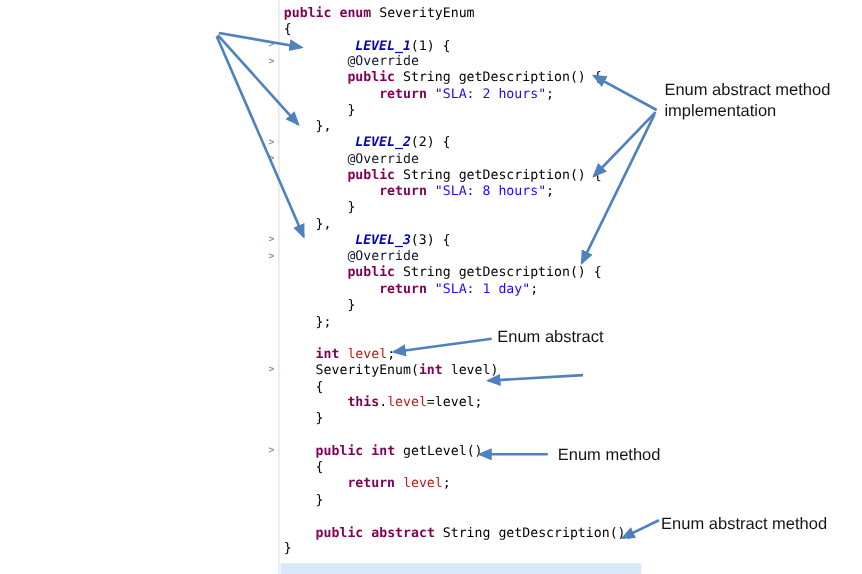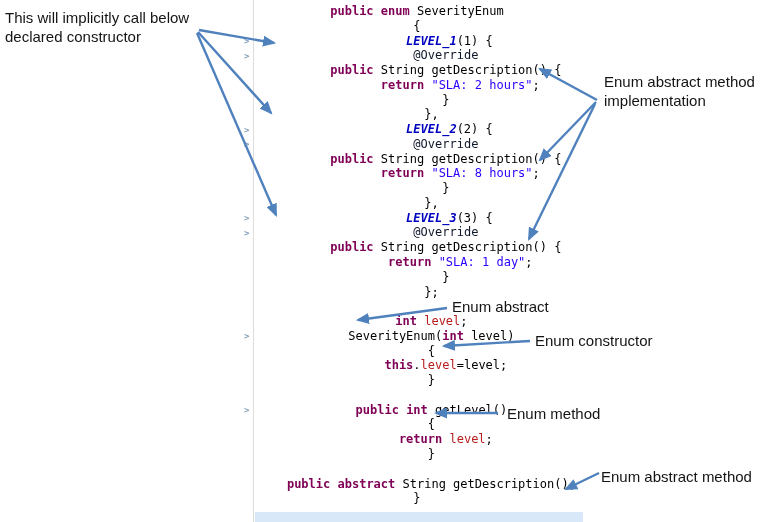--- a/index.html
+++ b/index.html
@@ -2,21 +2,21 @@
 <html><head>
 <meta charset="utf-8">
 <style>
   html,body{margin:0;padding:0;background:#fff;}
   .canvas{position:relative;width:784px;height:522px;background:#ffffff;overflow:hidden;
           font-family:"Liberation Sans",sans-serif;}
   
   .gutter-line{position:absolute;left:253px;top:0;width:1px;height:522px;background:#dddddd;}
   .code{position:absolute;left:258px;top:4px;font-family:"DejaVu Sans Mono",monospace;
         font-size:12px;line-height:14.77px;white-space:pre;}
-  .cl{height:14.77px;text-align:center;}
+  .cl{height:14.77px;}
   .k{color:#7f0055;font-weight:bold;}
   .e{color:#0000c0;font-weight:bold;font-style:italic;margin-left:36px;}
   .s{color:#2a00ff;}
   .a{color:#0f172a;}
   .f{color:#b91c1c;}
   .p{color:#000000;}
   .gmark{position:absolute;left:244px;width:10px;height:10px;font-size:9px;line-height:10px;
          color:#7f9db9;font-weight:bold;font-family:"DejaVu Sans Mono",monospace;}
   .hl{position:absolute;left:255px;top:512px;width:328px;height:10px;background:#d9e8f8;}
   
@@ -44,24 +44,22 @@
       <span class="gmark" style="top: 213.28px;">&gt;</span>
       <span class="gmark" style="top: 228.05px;">&gt;</span>
       <span class="gmark" style="top: 331.44px;">&gt;</span>
       <span class="gmark" style="top: 405.29px;">&gt;</span>
     </div>
 
   <div class="code" id="code"><div class="cl"><span class="k">public</span><span class="p"> </span><span class="k">enum</span><span class="p"> SeverityEnum</span></div><div class="cl"><span class="p">{</span></div><div class="cl"><span class="p">    </span><span class="e">LEVEL_1</span><span class="p">(1) {</span></div><div class="cl"><span class="p">        </span><span class="a">@Override</span></div><div class="cl"><span class="p">        </span><span class="k">public</span><span class="p"> String getDescription() {</span></div><div class="cl"><span class="p">            </span><span class="k">return</span><span class="p"> </span><span class="s">"SLA: 2 hours"</span><span class="p">;</span></div><div class="cl"><span class="p">        }</span></div><div class="cl"><span class="p">    },</span></div><div class="cl"><span class="p">    </span><span class="e">LEVEL_2</span><span class="p">(2) {</span></div><div class="cl"><span class="p">        </span><span class="a">@Override</span></div><div class="cl"><span class="p">        </span><span class="k">public</span><span class="p"> String getDescription() {</span></div><div class="cl"><span class="p">            </span><span class="k">return</span><span class="p"> </span><span class="s">"SLA: 8 hours"</span><span class="p">;</span></div><div class="cl"><span class="p">        }</span></div><div class="cl"><span class="p">    },</span></div><div class="cl"><span class="p">    </span><span class="e">LEVEL_3</span><span class="p">(3) {</span></div><div class="cl"><span class="p">        </span><span class="a">@Override</span></div><div class="cl"><span class="p">        </span><span class="k">public</span><span class="p"> String getDescription() {</span></div><div class="cl"><span class="p">            </span><span class="k">return</span><span class="p"> </span><span class="s">"SLA: 1 day"</span><span class="p">;</span></div><div class="cl"><span class="p">        }</span></div><div class="cl"><span class="p">    };</span></div><div class="cl"><span class="p"></span></div><div class="cl"><span class="p">    </span><span class="k">int</span><span class="p"> </span><span class="f">level</span><span class="p">;</span></div><div class="cl"><span class="p">    SeverityEnum(</span><span class="k">int</span><span class="p"> level)</span></div><div class="cl"><span class="p">    {</span></div><div class="cl"><span class="p">        </span><span class="k">this</span><span class="p">.</span><span class="f">level</span><span class="p">=level;</span></div><div class="cl"><span class="p">    }</span></div><div class="cl"><span class="p"></span></div><div class="cl"><span class="p">    </span><span class="k">public</span><span class="p"> </span><span class="k">int</span><span class="p"> getLevel()</span></div><div class="cl"><span class="p">    {</span></div><div class="cl"><span class="p">        </span><span class="k">return</span><span class="p"> </span><span class="f">level</span><span class="p">;</span></div><div class="cl"><span class="p">    }</span></div><div class="cl"><span class="p"></span></div><div class="cl"><span class="p">    </span><span class="k">public</span><span class="p"> </span><span class="k">abstract</span><span class="p"> String getDescription();</span></div><div class="cl"><span class="p">}</span></div></div>
 
   <div class="hl"></div>
 
-  <div class="note" id="note-left">This will implicitly call below<br>declared constructor</div>
   <div class="note" id="note-impl">Enum abstract method<br>implementation</div>
   <div class="note" id="note-attr">Enum abstract</div>
-  <div class="note" id="note-ctor">Enum constructor</div>
   <div class="note" id="note-method">Enum method</div>
   <div class="note" id="note-abs">Enum abstract method</div>
 
   <svg id="arrows" width="784" height="522" viewBox="0 0 784 522">
     <defs>
       <marker id="ah" markerWidth="5.5" markerHeight="4.6" refX="4.6" refY="2.3" orient="auto" markerUnits="strokeWidth">
         <path d="M0,0 L5.5,2.3 L0,4.6 z" fill="#4f81bd"></path>
       </marker>
     </defs>
   <line x1="199" y1="30" x2="274" y2="43" stroke="#4f81bd" stroke-width="2.4" marker-end="url(#ah)"></line>

